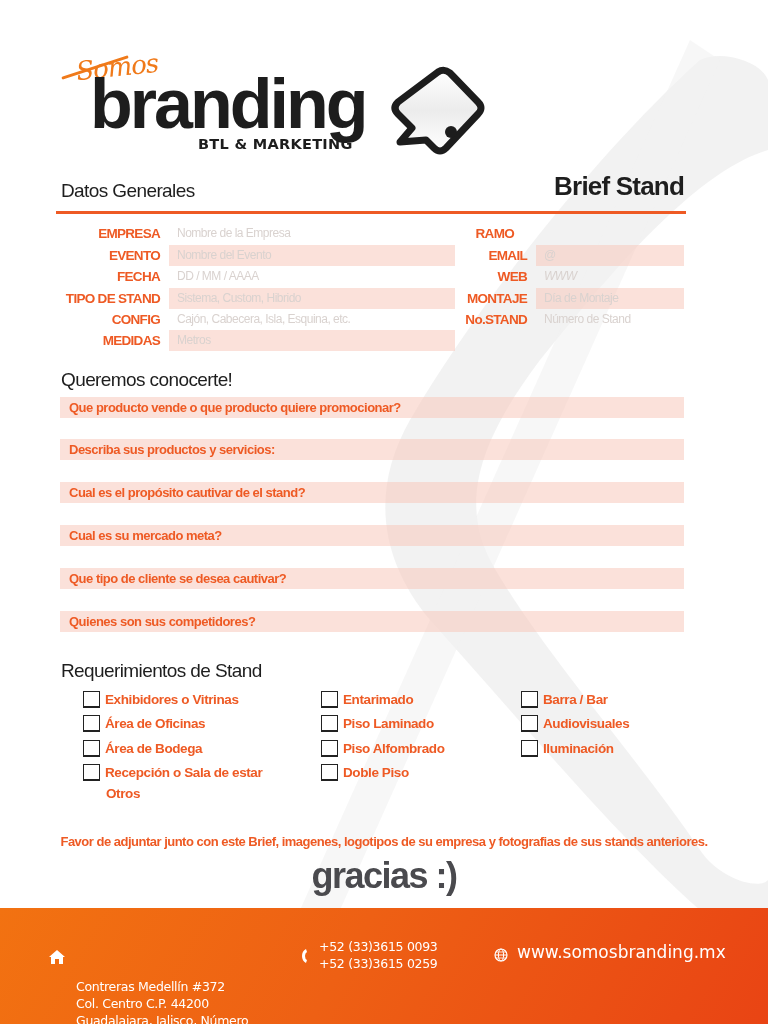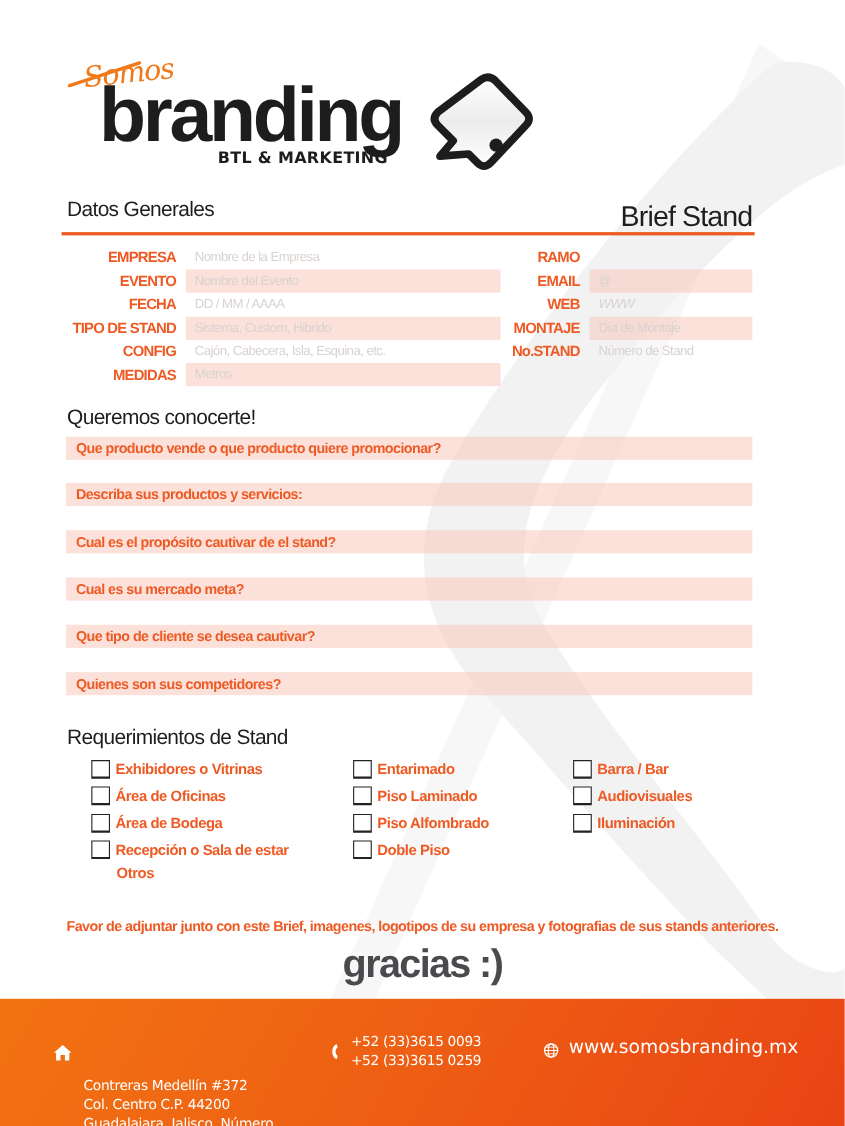--- a/index.html
+++ b/index.html
@@ -14,21 +14,21 @@
   .logo { position: absolute; left: 60px; top: 48px; width: 440px; height: 110px; }
   .logo-somos { position: absolute; left: 16px; top: 4px; font-family: "DejaVu Serif", serif; font-style: italic; font-size: 26px; color: #f07a1a; transform: rotate(-6deg); letter-spacing: -1px; }
   .logo-somos-stroke { position: absolute; left: 0; top: 18px; width: 70px; height: 3px; background: #f07a1a; transform: rotate(-18deg); border-radius: 2px; }
   .logo-branding { position: absolute; left: 30px; top: 16px; font-family: "Liberation Sans", sans-serif; font-weight: bold; font-size: 70px; color: #1d1d1d; letter-spacing: -3px; line-height: 80px; }
   .logo-sub { position: absolute; left: 98px; top: 88px; font-family: "DejaVu Sans", sans-serif; font-weight: bold; font-size: 14.5px; color: #1d1d1d; letter-spacing: 0.3px; margin-left: 40px; }
   .logo-tag { position: absolute; left: 326px; top: 18px; width: 100px; height: 96px; }
 
   
   .section-title { position: absolute; color: #1e1e1e; font-family: "Liberation Sans", sans-serif; letter-spacing: -0.6px; }
   .datos-title { left: 61px; top: 180px; font-size: 19px; }
-  .brief-title { right: 84px; top: 171px; font-size: 26px; font-weight: normal; letter-spacing: -0.8px; margin-top: 10px; }
+  .brief-title { right: 84px; top: 171px; font-size: 26px; font-weight: bold; letter-spacing: -0.8px; }
   .orange-rule { position: absolute; left: 56px; top: 211px; width: 630px; height: 3px; background: #ee5a24; }
 
   
   .field-label { position: absolute; font-weight: bold; font-size: 13.5px; color: #ee5a24; text-align: right; letter-spacing: -0.7px; white-space: nowrap; }
   .field-input { position: absolute; height: 21px; font-size: 12px; color: #d9d2cf; padding-left: 8px; line-height: 21px; letter-spacing: -0.5px; white-space: nowrap; overflow: hidden; }
   .field-input.shaded { background: rgba(248, 200, 188, 0.55); }
 
   
   .questions-title { left: 61px; top: 369px; font-size: 19px; }
   .question { position: absolute; left: 60px; width: 624px; height: 21px; background: rgba(248, 200, 188, 0.55); color: #ee5a24; font-size: 13px; font-weight: bold; line-height: 21px; padding-left: 9px; letter-spacing: -0.5px; }
@@ -97,21 +97,21 @@
 
   <div class="field-label" style="right:608px; top:291px;">TIPO DE STAND</div>
   <div class="field-input shaded" style="left:169px; top:288px; width:286px;">Sistema, Custom, Hibrido</div>
 
   <div class="field-label" style="right:608px; top:312px;">CONFIG</div>
   <div class="field-input" style="left:169px; top:309px; width:286px;">Cajón, Cabecera, Isla, Esquina, etc.</div>
 
   <div class="field-label" style="right:608px; top:333px;">MEDIDAS</div>
   <div class="field-input shaded" style="left:169px; top:330px; width:286px;">Metros</div>
 
-  <div class="field-label" style="right:241px; top:226px;margin-left:10px;">RAMO</div>
+  <div class="field-label" style="right:254px; top:226px;margin-left:10px;">RAMO</div>
   <div class="field-input" style="left:536px; top:223px; width:148px;"></div>
 
   <div class="field-label" style="right:241px; top:248px;">EMAIL</div>
   <div class="field-input shaded" style="left:536px; top:245px; width:148px;">@</div>
 
   <div class="field-label" style="right:241px; top:269px;">WEB</div>
   <div class="field-input" style="left:536px; top:266px; width:148px;font-style:italic;">WWW</div>
 
   <div class="field-label" style="right:241px; top:291px;">MONTAJE</div>
   <div class="field-input shaded" style="left:536px; top:288px; width:148px;">Día de Montaje</div>

